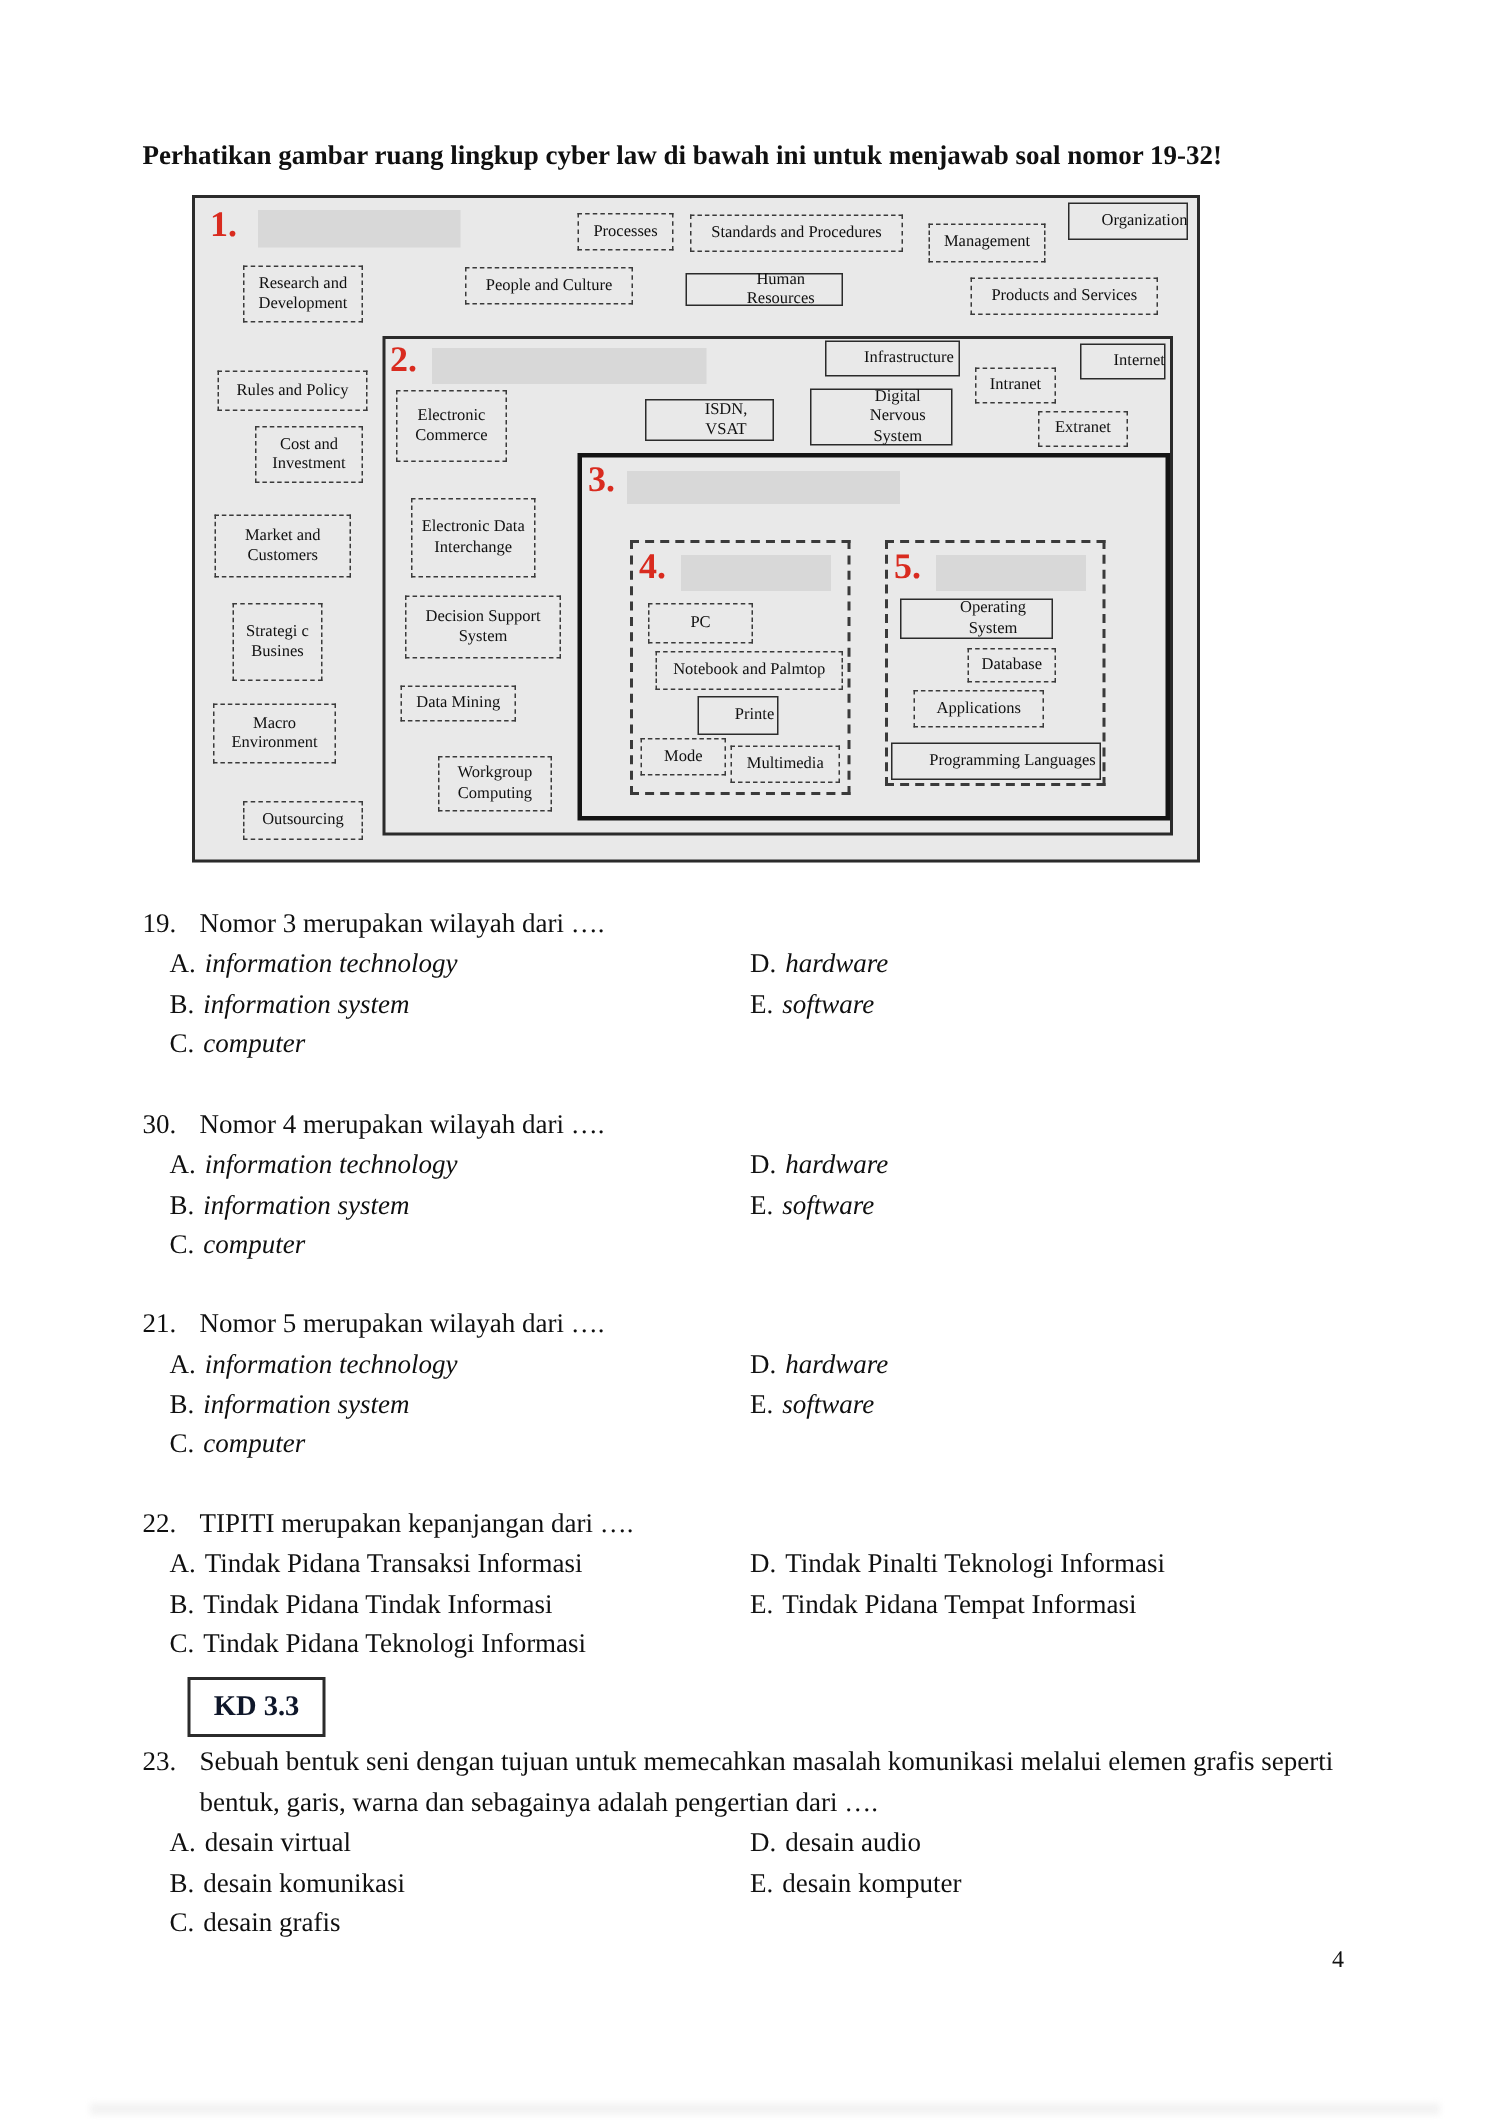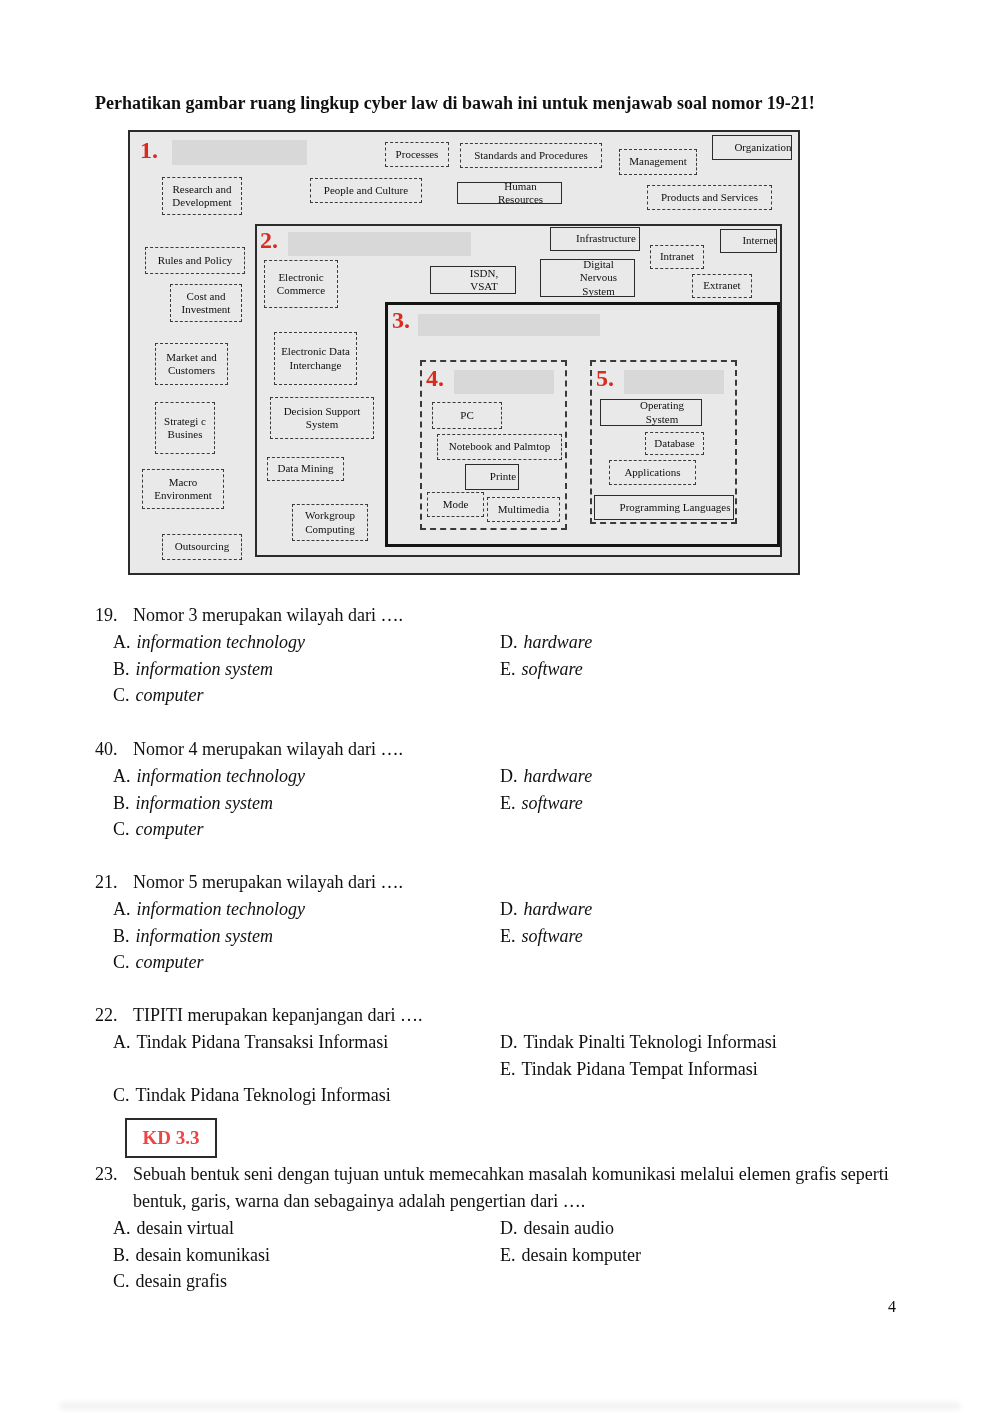--- a/index.html
+++ b/index.html
@@ -31,32 +31,32 @@
   .question{position:absolute;left:95px;width:870px;font-size:18px;line-height:27px;color:#101010;}
   .stem-row{display:flex;}
   .qnum{flex:0 0 38px;}
   .stem{flex:1;}
   .opts{display:grid;grid-template-columns:387px auto;margin-left:18px;line-height:26.6px;}
   .opt .ol{margin-right:6px;}
   .it{font-style:italic;}
 
   .kd-box{position:absolute;left:125px;top:1118px;width:92px;height:40px;
           border:2px solid #2b2b2b;display:flex;align-items:center;justify-content:center;
-          font-size:19px;font-weight:bold;color:#ef4444;box-sizing:border-box;}
+          font-size:19px;font-weight:bold;color:#0f172a;box-sizing:border-box;}
 
   .pageno{position:absolute;left:888px;top:1298px;font-size:16px;color:#101010;}
   .edge-artifact{position:absolute;left:60px;top:1402px;width:900px;height:8px;
                  background:#f3f3f3;filter:blur(2px);}
 </style>
 </head>
 <body>
 
 <div class="page">
 
-  <div class="heading">Perhatikan gambar ruang lingkup cyber law di bawah ini untuk menjawab soal nomor 19-21!</div>
+  <div class="heading">Perhatikan gambar ruang lingkup cyber law di bawah ini untuk menjawab soal nomor 19-32!</div>
 
   <div class="diagram">
 
     <div class="frame l2"></div>
     <div class="frame l3"></div>
     <div class="frame l4"></div>
     <div class="frame l5"></div>
 
     <span class="lvl" style="left:10px;top:6px">1.</span>
     <div class="redact" style="left:42px;top:8px;width:135px;height:25px"></div>
@@ -76,21 +76,21 @@
     <div class="box dash" style="left:255px;top:10px;width:64px;height:25px">Processes</div>
     <div class="box dash" style="left:330px;top:11px;width:142px;height:25px">Standards and Procedures</div>
     <div class="box dash" style="left:489px;top:17px;width:78px;height:26px">Management</div>
     <div class="box solid" style="left:582px;top:3px;width:80px;height:25px">Organization</div>
     <div class="box dash" style="left:32px;top:45px;width:80px;height:38px">Research and Development</div>
     <div class="box dash" style="left:180px;top:46px;width:112px;height:25px">People and Culture</div>
     <div class="box solid" style="left:327px;top:50px;width:105px;height:22px">Human Resources</div>
     <div class="box dash" style="left:517px;top:53px;width:125px;height:25px">Products and Services</div>
     <div class="box dash" style="left:15px;top:115px;width:100px;height:27px">Rules and Policy</div>
     <div class="box dash" style="left:40px;top:152px;width:72px;height:38px">Cost and Investment</div>
-    <div class="box dash" style="left:25px;top:211px;width:73px;height:42px">Market and Customers</div>
+    <div class="box dash" style="left:13px;top:211px;width:91px;height:42px">Market and Customers</div>
     <div class="box dash" style="left:25px;top:270px;width:60px;height:52px">Strategi c Busines</div>
     <div class="box dash" style="left:12px;top:337px;width:82px;height:40px">Macro Environment</div>
     <div class="box dash" style="left:32px;top:402px;width:80px;height:26px">Outsourcing</div>
 
     <div class="box solid" style="left:420px;top:95px;width:90px;height:24px">Infrastructure</div>
     <div class="box solid" style="left:590px;top:97px;width:57px;height:24px">Internet</div>
     <div class="box dash" style="left:520px;top:113px;width:54px;height:24px">Intranet</div>
     <div class="box solid" style="left:410px;top:127px;width:95px;height:38px">Digital Nervous System</div>
     <div class="box solid" style="left:300px;top:134px;width:86px;height:28px">ISDN, VSAT</div>
     <div class="box dash" style="left:562px;top:142px;width:60px;height:24px">Extranet</div>
@@ -121,21 +121,21 @@
       <div class="opt" style="grid-area:1/1"><span class="ol">A.</span><span class="ot it">information technology</span></div>
       <div class="opt" style="grid-area:1/2"><span class="ol">D.</span><span class="ot it">hardware</span></div>
       <div class="opt" style="grid-area:2/1"><span class="ol">B.</span><span class="ot it">information system</span></div>
       <div class="opt" style="grid-area:2/2"><span class="ol">E.</span><span class="ot it">software</span></div>
       <div class="opt" style="grid-area:3/1"><span class="ol">C.</span><span class="ot it">computer</span></div>
     </div>
   </div>
 
   <div class="question" style="top:736px">
     <div class="stem-row">
-      <span class="qnum">40.</span>
+      <span class="qnum">30.</span>
       <span class="stem">Nomor 4 merupakan wilayah dari ….</span>
     </div>
     <div class="opts">
       <div class="opt" style="grid-area:1/1"><span class="ol">A.</span><span class="ot it">information technology</span></div>
       <div class="opt" style="grid-area:1/2"><span class="ol">D.</span><span class="ot it">hardware</span></div>
       <div class="opt" style="grid-area:2/1"><span class="ol">B.</span><span class="ot it">information system</span></div>
       <div class="opt" style="grid-area:2/2"><span class="ol">E.</span><span class="ot it">software</span></div>
       <div class="opt" style="grid-area:3/1"><span class="ol">C.</span><span class="ot it">computer</span></div>
     </div>
   </div>
@@ -155,20 +155,21 @@
   </div>
 
   <div class="question" style="top:1002px">
     <div class="stem-row">
       <span class="qnum">22.</span>
       <span class="stem">TIPITI merupakan kepanjangan dari ….</span>
     </div>
     <div class="opts">
       <div class="opt" style="grid-area:1/1"><span class="ol">A.</span><span class="ot">Tindak Pidana Transaksi Informasi</span></div>
       <div class="opt" style="grid-area:1/2"><span class="ol">D.</span><span class="ot">Tindak Pinalti Teknologi Informasi</span></div>
+      <div class="opt" style="grid-area:2/1"><span class="ol">B.</span><span class="ot">Tindak Pidana Tindak Informasi</span></div>
       <div class="opt" style="grid-area:2/2"><span class="ol">E.</span><span class="ot">Tindak Pidana Tempat Informasi</span></div>
       <div class="opt" style="grid-area:3/1"><span class="ol">C.</span><span class="ot">Tindak Pidana Teknologi Informasi</span></div>
     </div>
   </div>
 
   <div class="kd-box">KD 3.3</div>
 
   <div class="question" style="top:1161px">
     <div class="stem-row">
       <span class="qnum">23.</span>

